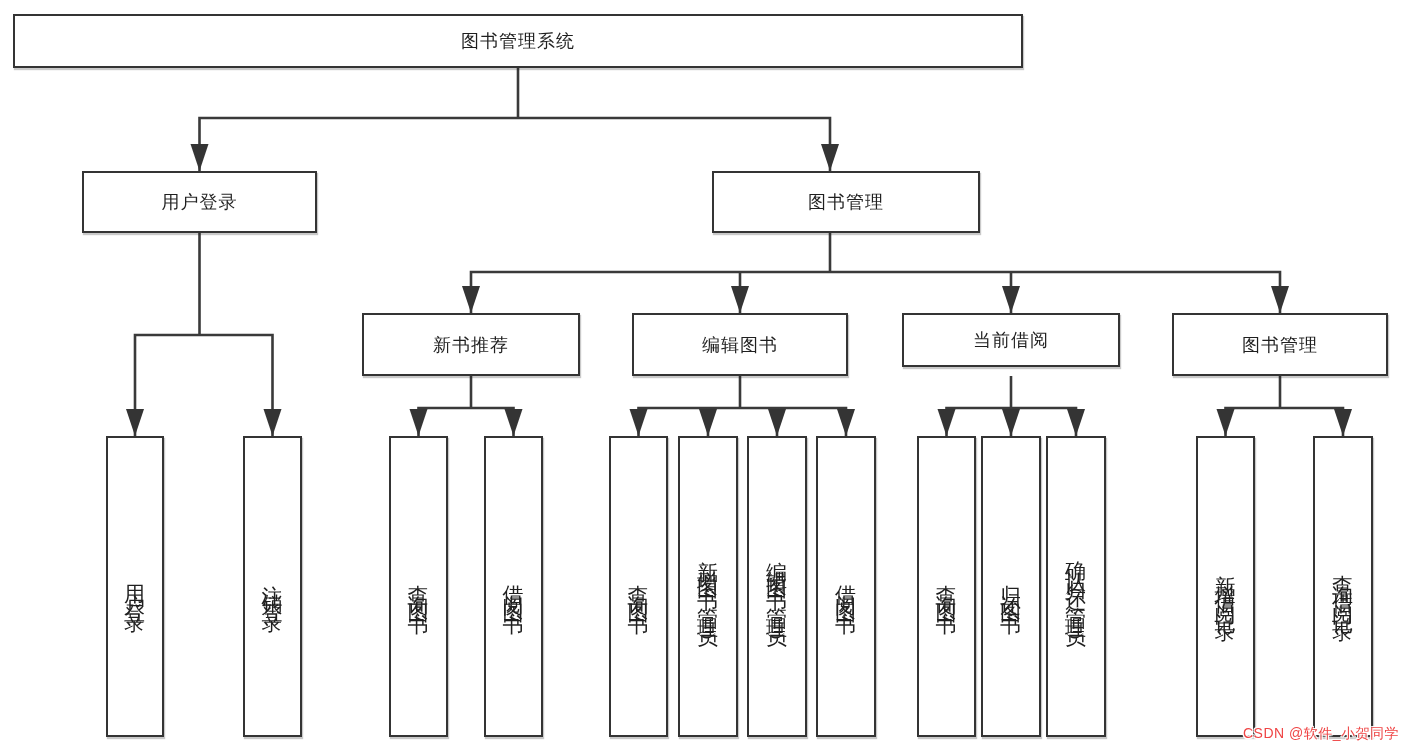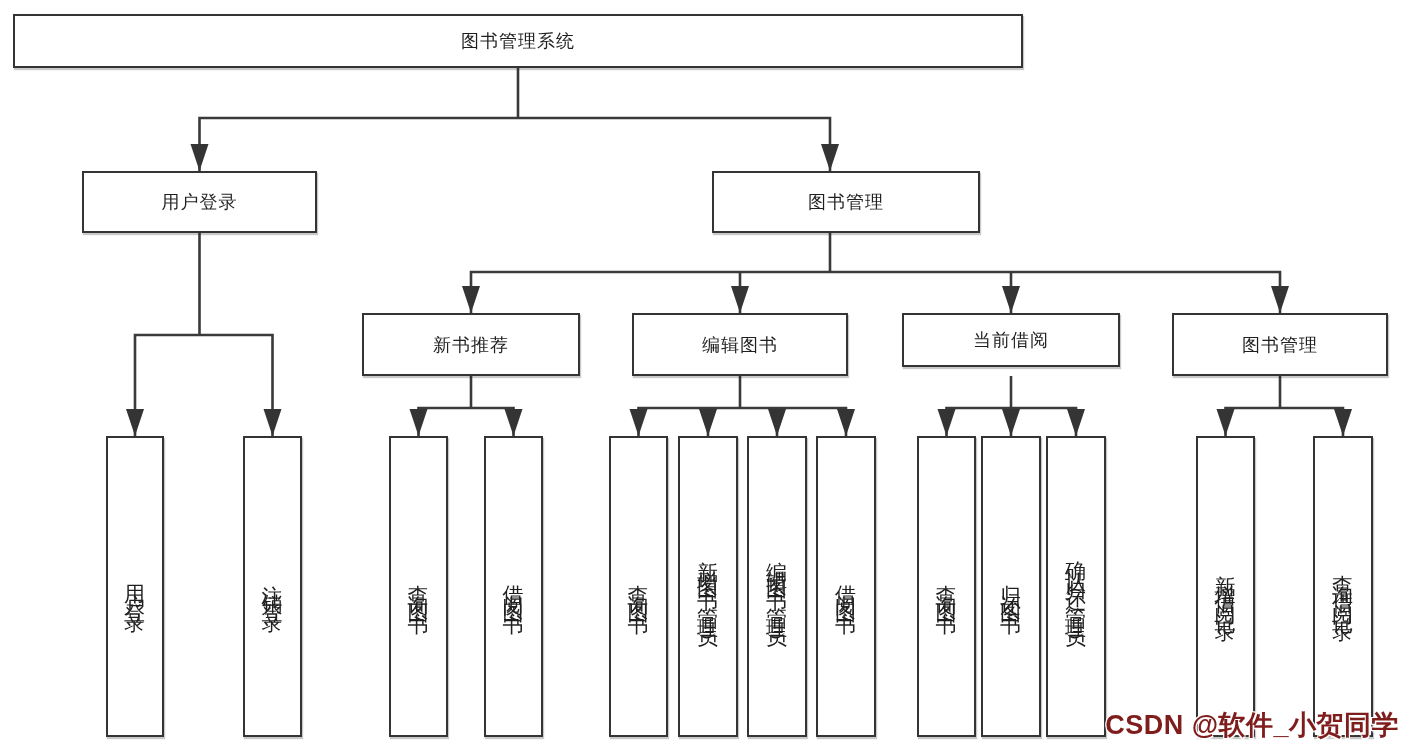--- a/index.html
+++ b/index.html
@@ -38,25 +38,24 @@
     font-size: 21px;
     line-height: 1;
     letter-spacing: 9.5px;
     white-space: nowrap;
   }
   .watermark {
     position: absolute;
     right: 6px;
     bottom: 4px;
     z-index: 5;
-    font-size: 27px;
+    font-size: 14px;
     letter-spacing: 0.5px;
-    color: #7f1d1d;
+    color: #ef4444;
     text-shadow: -1px -1px 0 #fff, 1px -1px 0 #fff, -1px 1px 0 #fff, 1px 1px 0 #fff, 0 2px 2px #fff;
-    font-weight: bold;
   }
 </style>
 </head>
 <body>
 
 <div class="stage">
 
   <svg class="connectors" viewBox="0 0 1405 747" xmlns="http://www.w3.org/2000/svg">
     <g stroke="#3a3a3a" stroke-width="2.6" fill="none">
 

